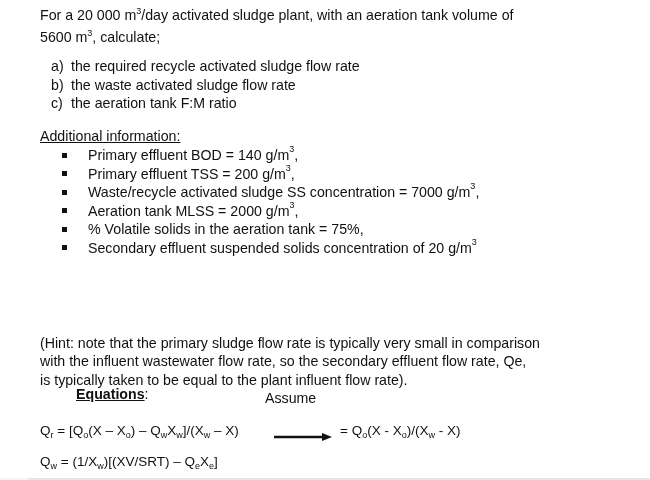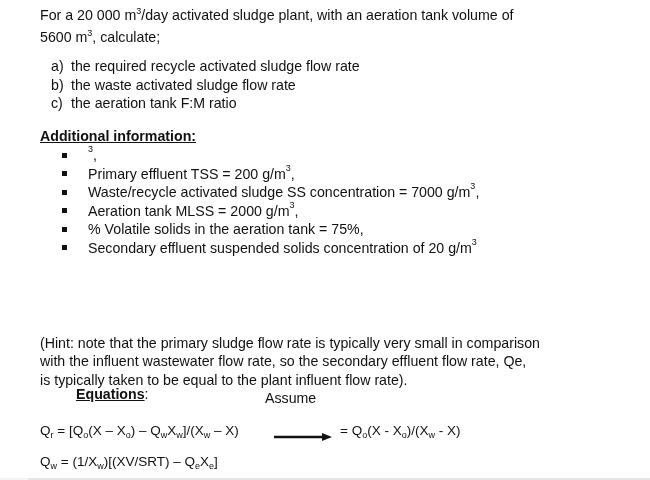--- a/index.html
+++ b/index.html
@@ -19,21 +19,21 @@
     .abs { position: absolute; white-space: nowrap; }
     .intro { left: 40px; top: 5px; line-height: 20px; }
     .intro div { white-space: nowrap; }
     sup { font-size: 9px; vertical-align: 0; position: relative; top: -6px; }
     sub { font-size: 9px; vertical-align: 0; position: relative; top: 3px; }
     .q-list { left: 51px; top: 57px; line-height: 18.5px; }
     .q-item { display: flex; }
     .q-mark { width: 20px; }
     .info-heading {
       left: 40px; top: 128px;
-      font-weight: bold; text-decoration: underline;
+      font-weight: normal; text-decoration: underline;
     }
     .info-list { left: 62px; top: 146px; line-height: 18.5px; }
     .info-item { display: flex; align-items: center; }
     .bullet {
       width: 5px; height: 5px; background: #111;
       margin-right: 21px; margin-left: 0;
       flex-shrink: 0;
     }
     .hint { left: 40px; top: 293px; line-height: 18.3px; margin-top: 41px; }
     .eq-heading {
@@ -74,20 +74,21 @@
       <span class="q-mark">c)</span>
       <span>the aeration tank F:M ratio</span>
     </div>
 </div>
 
 <div class="abs info-heading">Additional information:</div>
 
 <div class="abs info-list">
   <div class="info-item">
       <span class="bullet"></span>
+      <span>Primary effluent BOD = 140 g/m</span>
       <sup>3</sup>
       <span>,</span>
     </div>
   <div class="info-item">
       <span class="bullet"></span>
       <span>Primary effluent TSS = 200 g/m</span>
       <sup>3</sup>
       <span>,</span>
     </div>
   <div class="info-item">

